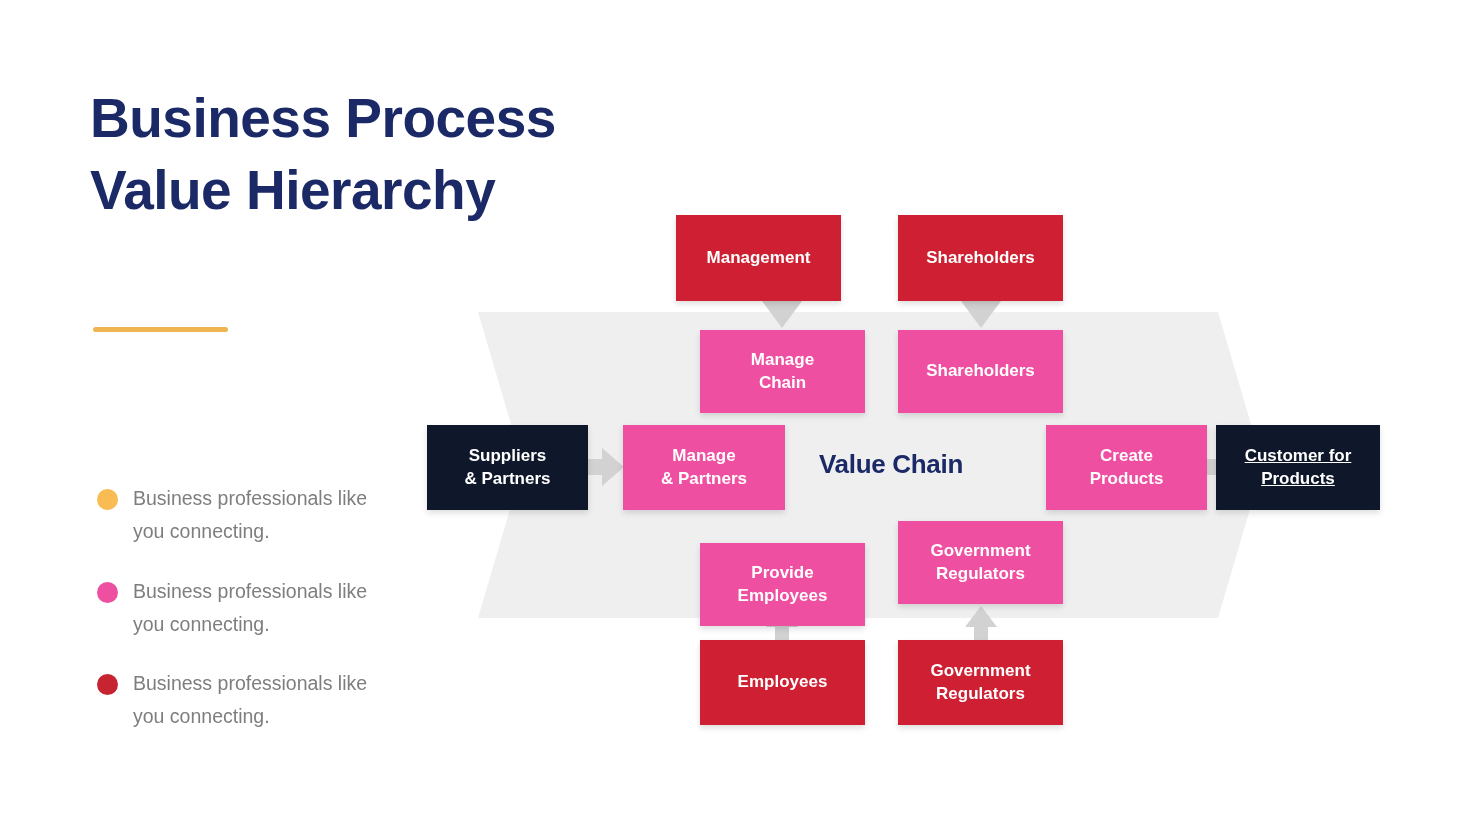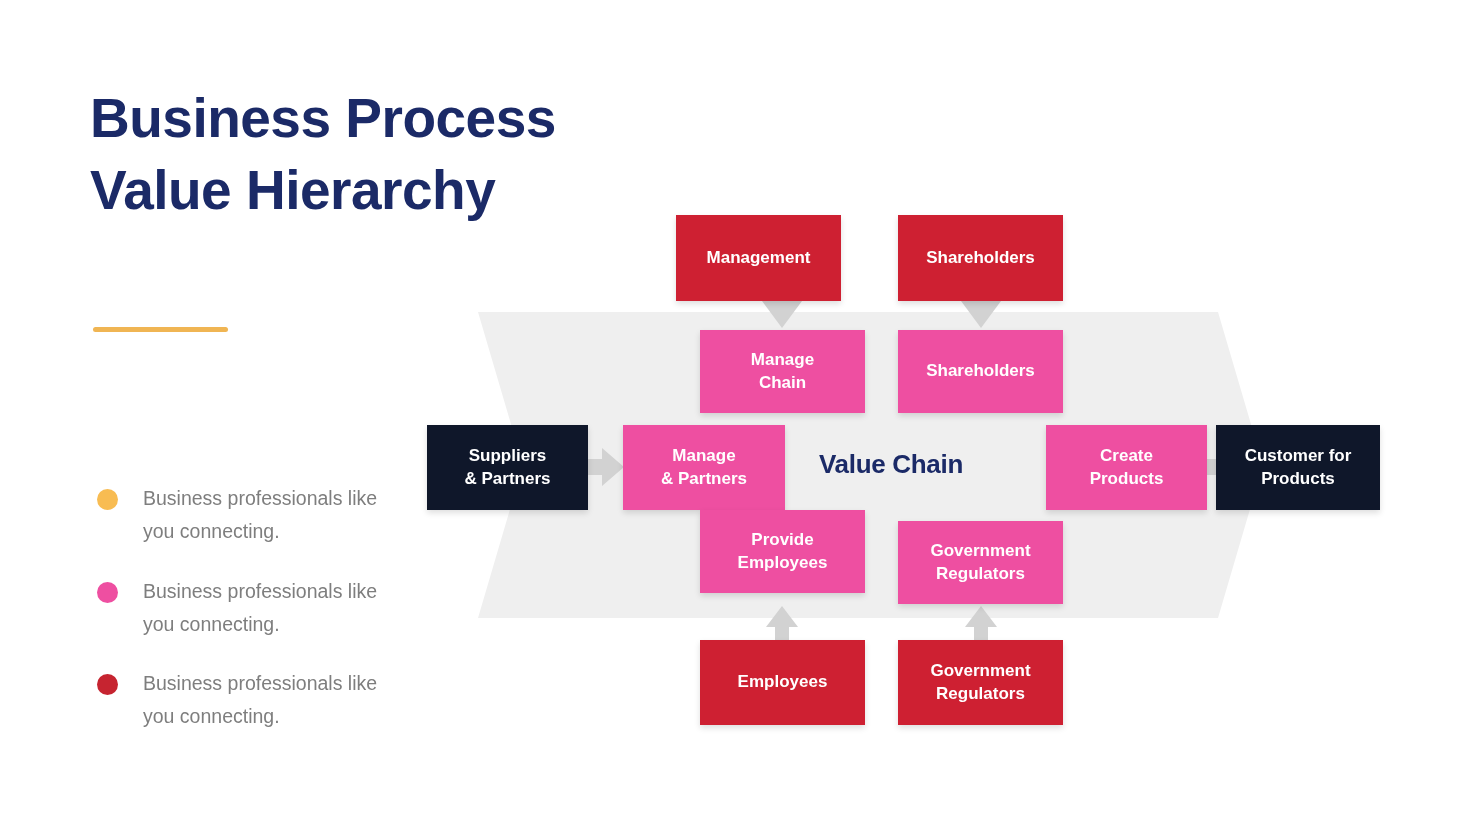--- a/index.html
+++ b/index.html
@@ -45,21 +45,21 @@
     height: 5px;
     border-radius: 3px;
     background: #F0B553;
   }
 
   .legend-item {
     position: absolute;
     left: 97px;
     display: flex;
     align-items: flex-start;
-    gap: 25px;
+    gap: 15px;
   }
   .legend-item.li-0 { top: 482px; }
   .legend-item.li-1 { top: 575px; }
   .legend-item.li-2 { top: 667px; }
   .legend-dot {
     width: 21px;
     height: 21px;
     border-radius: 50%;
     margin-top: 7px;
     flex: 0 0 auto;
@@ -96,22 +96,22 @@
   .box.pink   { background: #EE4FA1; }
   .box.yellow { background: #0f172a; }
 
   #box-management        { left: 676px; top: 215px; width: 165px; height: 86px; }
   #box-shareholders-top  { left: 898px; top: 215px; width: 165px; height: 86px; }
   #box-manage-chain      { left: 700px; top: 330px; width: 165px; height: 83px; }
   #box-shareholders-in   { left: 898px; top: 330px; width: 165px; height: 83px; }
   #box-suppliers         { left: 427px; top: 425px; width: 161px; height: 85px; }
   #box-manage-partners   { left: 623px; top: 425px; width: 162px; height: 85px; }
   #box-create-products   { left: 998px; top: 425px; width: 161px; height: 85px; margin-left: 48px; }
-  #box-customer          { left: 1216px; top: 425px; width: 164px; height: 85px; }
-  #box-provide-employees { left: 700px; top: 510px; width: 165px; height: 83px; }
+  #box-customer          { left: 1216px; top: 425px; width: 164px; height: 85px; text-decoration: underline; }
+  #box-provide-employees { left: 700px; top: 543px; width: 165px; height: 83px; }
   #box-gov-inner         { left: 898px; top: 521px; width: 165px; height: 83px; }
   #box-employees         { left: 700px; top: 640px; width: 165px; height: 85px; }
   #box-gov-outer         { left: 898px; top: 640px; width: 165px; height: 85px; }
 
   .center-label {
     position: absolute;
     left: 796px;
     top: 449px;
     width: 190px;
     text-align: center;

